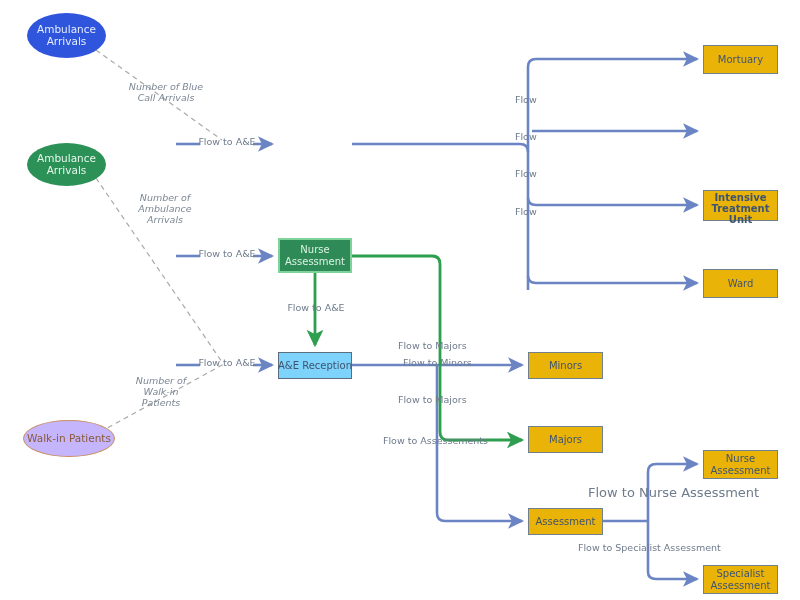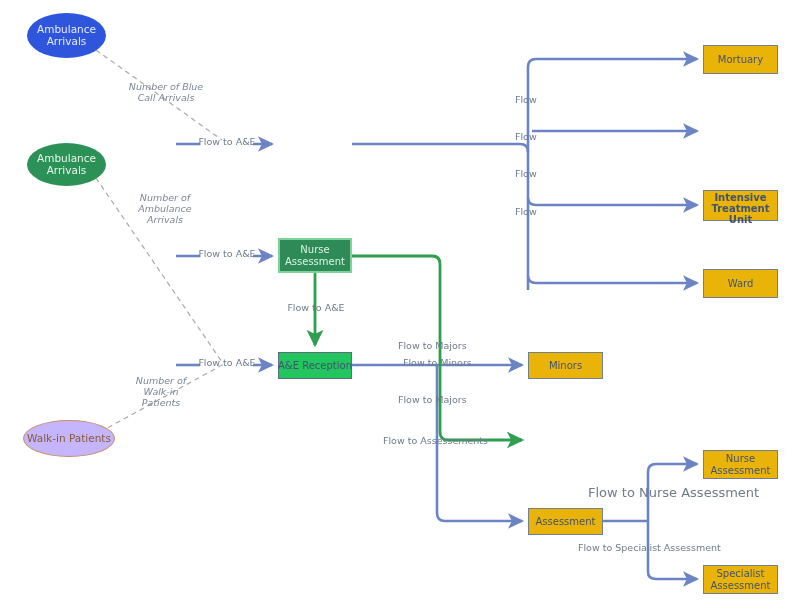--- a/index.html
+++ b/index.html
@@ -13,21 +13,21 @@
   #canvas{position:absolute;left:0;top:0;width:800px;height:600px;}
   svg.layer{position:absolute;left:0;top:0;width:800px;height:600px;pointer-events:none;}
 
   .node{position:absolute;box-sizing:border-box;display:flex;align-items:center;
         justify-content:center;text-align:center;line-height:1.12;}
 
   .rect{border:1px solid #6b7a8f;}
   .rect.plain{background:#eab308;color:#3f5470;border-color:#71808f;}
   .rect.resus{background:#3156d6;color:#b9cdfb;border:1px solid #2440a8;}
   .rect.nurse{background:#2e8b57;color:#ddf3e4;border:2px solid #7fd39a;}
-  .rect.reception{background:#22c55e;color:#3f5470;border:1px solid #5d6d80;}
+  .rect.reception{background:#7dd3fc;color:#3f5470;border:1px solid #5d6d80;}
 
   .ellipse{border-radius:50%;}
   .ellipse.blue{background:#2f55dd;color:#e4ecff;}
   .ellipse.green{background:#2b9156;color:#e6f6ec;}
   .ellipse.orange{background:#c4b5fd;color:#8a5a3b;border:1px solid #c98f60;}
 
   .edgelabel{position:absolute;color:#6e7b8c;white-space:pre;text-align:center;
              line-height:1.15;pointer-events:none;}
   .edgelabel.dash{color:#7b8694;font-style:italic;}
   .nowrap{white-space:nowrap;}
@@ -129,20 +129,23 @@
   </div>
 
   <div class="node rect plain" style="left:703px;top:269px;width:75px;height:29px;font-size:10px;">
     <span>Ward</span>
   </div>
 
   <div class="node rect plain" style="left:528px;top:352px;width:75px;height:27px;font-size:10px;">
     <span>Minors</span>
   </div>
 
+  <div class="node rect plain" style="left:528px;top:426px;width:75px;height:27px;font-size:10px;">
+    <span>Majors</span>
+  </div>
 
   <div class="node rect plain" style="left:528px;top:508px;width:75px;height:27px;font-size:10px;">
     <span>Assessment</span>
   </div>
 
   <div class="node rect plain" style="left:703px;top:450px;width:75px;height:29px;font-size:10px;">
     <span style="white-space:pre-line;">Nurse
 Assessment</span>
   </div>
 

